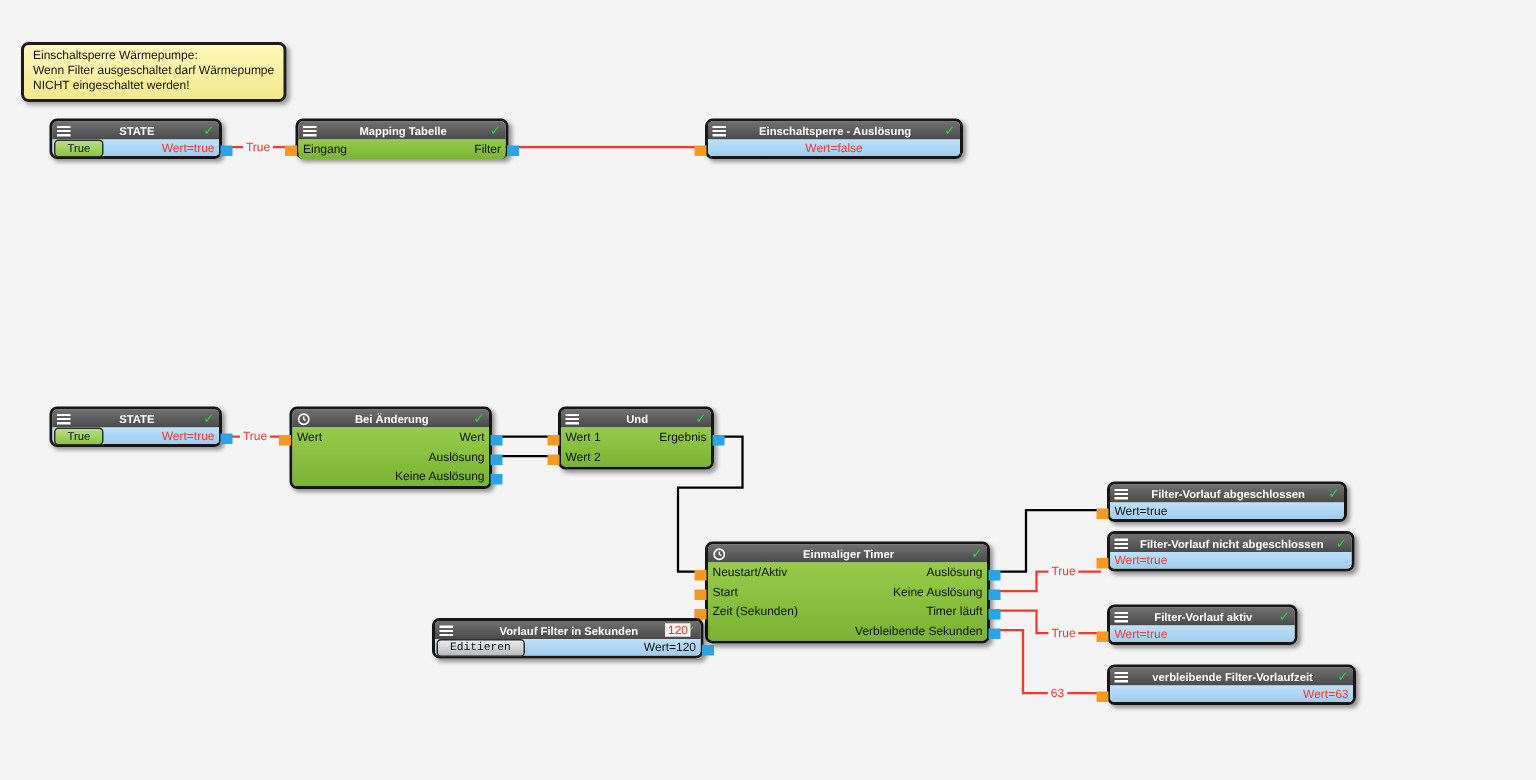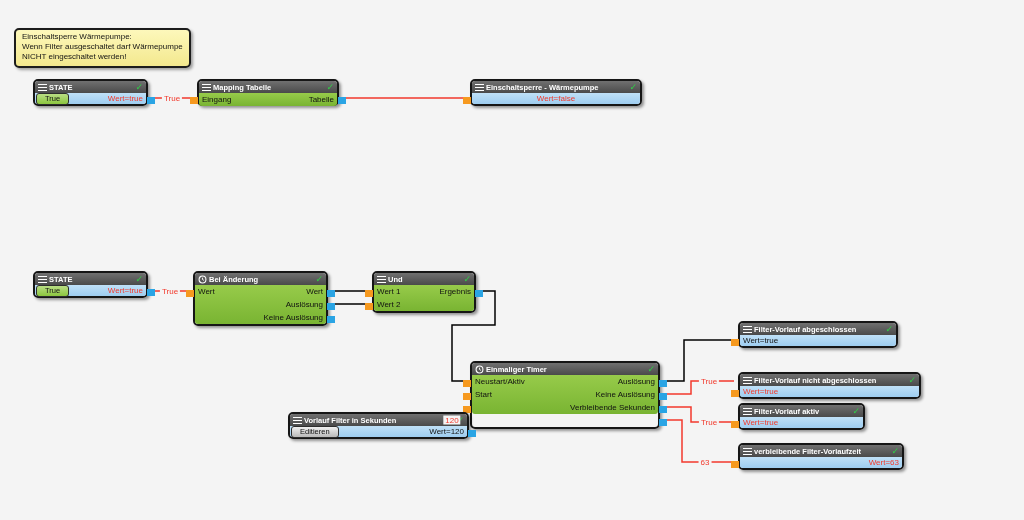--- a/index.html
+++ b/index.html
@@ -24,40 +24,40 @@
   .node{
     position:absolute;z-index:2;box-sizing:border-box;
     border:2px solid #161616;border-radius:5px;
     box-shadow:2px 2px 3px rgba(0,0,0,.4);
   }
   .hdr{
     height:12px;display:flex;align-items:center;gap:2px;
     background:linear-gradient(#707070,#4a4a4a);
     border-radius:3px 3px 0 0;padding:0 3px;
   }
-  .hdr .ttl{flex:1;text-align:left;color:#fff;font-size:7.5px;font-weight:bold;white-space:nowrap;overflow:hidden;}
+  .hdr .ttl{flex:1;text-align:center;color:#fff;font-size:7.5px;font-weight:bold;white-space:nowrap;overflow:hidden;}
   .hdr .chk{color:#2fd145;font-size:9px;font-weight:bold;line-height:10px;}
   .menu-ic{width:9px;height:7px;flex:0 0 9px;
     background:linear-gradient(#fff 0 1.4px,rgba(0,0,0,0) 1.4px 2.8px,#fff 2.8px 4.2px,rgba(0,0,0,0) 4.2px 5.6px,#fff 5.6px 7px);}
   .clock-ic{width:9px;height:9px;flex:0 0 9px;}
 
   .body-blue{background:linear-gradient(#bfe0f7,#9ecdf0);height:11px;display:flex;align-items:center;justify-content:space-between;padding:0 3px;border-radius:0 0 3px 3px;}
   .body-green{background:linear-gradient(#97cb4a,#79b432);border-radius:0 0 3px 3px;}
   .grow{height:13px;display:flex;align-items:center;justify-content:space-between;padding:0 3px;}
   .lab{font-size:8px;color:#111;white-space:nowrap;}
   .val-red{font-size:8px;color:#f2392c;white-space:nowrap;}
   .val-dark{font-size:8px;color:#111;white-space:nowrap;}
 
   .chip{
     box-sizing:border-box;height:12px;line-height:10px;padding:0 8px;
     font-size:7.5px;color:#111;text-align:center;
     border:1px solid #2d2d2d;border-radius:3px;position:relative;left:-2px;
   }
   .chip-green{background:linear-gradient(#b9dd84,#8cc63f);}
-  .chip-gray{background:linear-gradient(#efefef,#b9b9b9);}
+  .chip-gray{background:linear-gradient(#efefef,#b9b9b9);font-family:Liberation Mono, monospace;}
 
   .port{position:absolute;width:8px;height:7px;z-index:3;}
   .port.pin{left:-9px;background:#f6991f;}
   .port.pout{right:-9px;background:#2aa4e4;}
 
   .wire-label{
     position:absolute;z-index:4;transform:translate(-50%,-50%);
     background:#f4f4f4;color:#f2392c;font-size:8px;padding:0 2px;white-space:nowrap;
   }
 </style>
@@ -109,30 +109,30 @@
   </div>
 
   <div class="node" style="left:197px;top:79px;width:142px;height:27px">
     <div class="hdr">
       <span class="menu-ic"></span>
       <span class="ttl">Mapping Tabelle</span>
       <span class="chk">✓</span>
     </div>
     <div class="body-green grow" style="border-radius:0 0 3px 3px">
       <span class="lab">Eingang</span>
-      <span class="lab">Tabelle</span>
+      <span class="lab">Filter</span>
     </div>
     <span class="port pin" style="top:16px"></span>
     <span class="port pout" style="top:16px"></span>
   </div>
 
   <div class="node" style="left:470px;top:79px;width:172px;height:27px">
     <div class="hdr">
       <span class="menu-ic"></span>
-      <span class="ttl">Einschaltsperre - Wärmepumpe</span>
+      <span class="ttl">Einschaltsperre - Auslösung</span>
       <span class="chk">✓</span>
     </div>
     <div class="body-blue" style="justify-content:center">
       <span class="val-red">Wert=false</span>
     </div>
     <span class="port pin" style="top:16px"></span>
   </div>
 
   <div class="node" style="left:33px;top:271px;width:115px;height:27px">
     <div class="hdr">
@@ -204,20 +204,24 @@
       <span class="chk">✓</span>
     </div>
     <div class="body-green">
       <div class="grow">
         <span class="lab">Neustart/Aktiv</span>
         <span class="lab">Auslösung</span>
       </div>
       <div class="grow">
         <span class="lab">Start</span>
         <span class="lab">Keine Auslösung</span>
+      </div>
+      <div class="grow">
+        <span class="lab">Zeit (Sekunden)</span>
+        <span class="lab">Timer läuft</span>
       </div>
       <div class="grow" style="justify-content:flex-end">
         <span class="lab">Verbleibende Sekunden</span>
       </div>
     </div>
     <span class="port pin" style="top:17px"></span>
     <span class="port pin" style="top:30px"></span>
     <span class="port pin" style="top:43px"></span>
     <span class="port pout" style="top:17px"></span>
     <span class="port pout" style="top:30px"></span>
@@ -243,21 +247,21 @@
       <span class="menu-ic"></span>
       <span class="ttl">Filter-Vorlauf abgeschlossen</span>
       <span class="chk">✓</span>
     </div>
     <div class="body-blue" style="justify-content:flex-start">
       <span class="val-dark">Wert=true</span>
     </div>
     <span class="port pin" style="top:16px"></span>
   </div>
 
-  <div class="node" style="left:738px;top:372px;width:183px;height:27px">
+  <div class="node" style="left:738px;top:354px;width:165px;height:27px">
     <div class="hdr">
       <span class="menu-ic"></span>
       <span class="ttl">Filter-Vorlauf nicht abgeschlossen</span>
       <span class="chk">✓</span>
     </div>
     <div class="body-blue" style="justify-content:flex-start">
       <span class="val-red">Wert=true</span>
     </div>
     <span class="port pin" style="top:16px"></span>
   </div>

